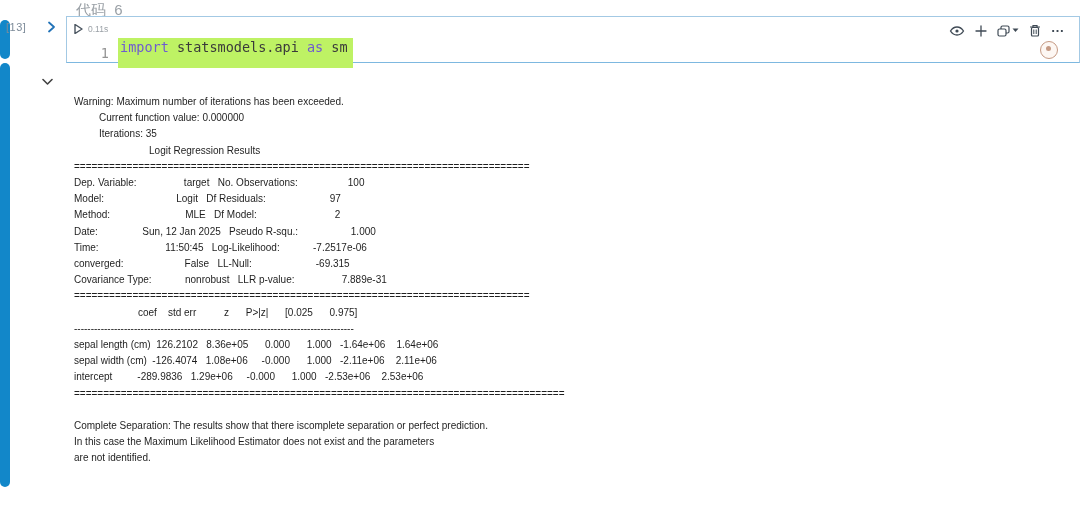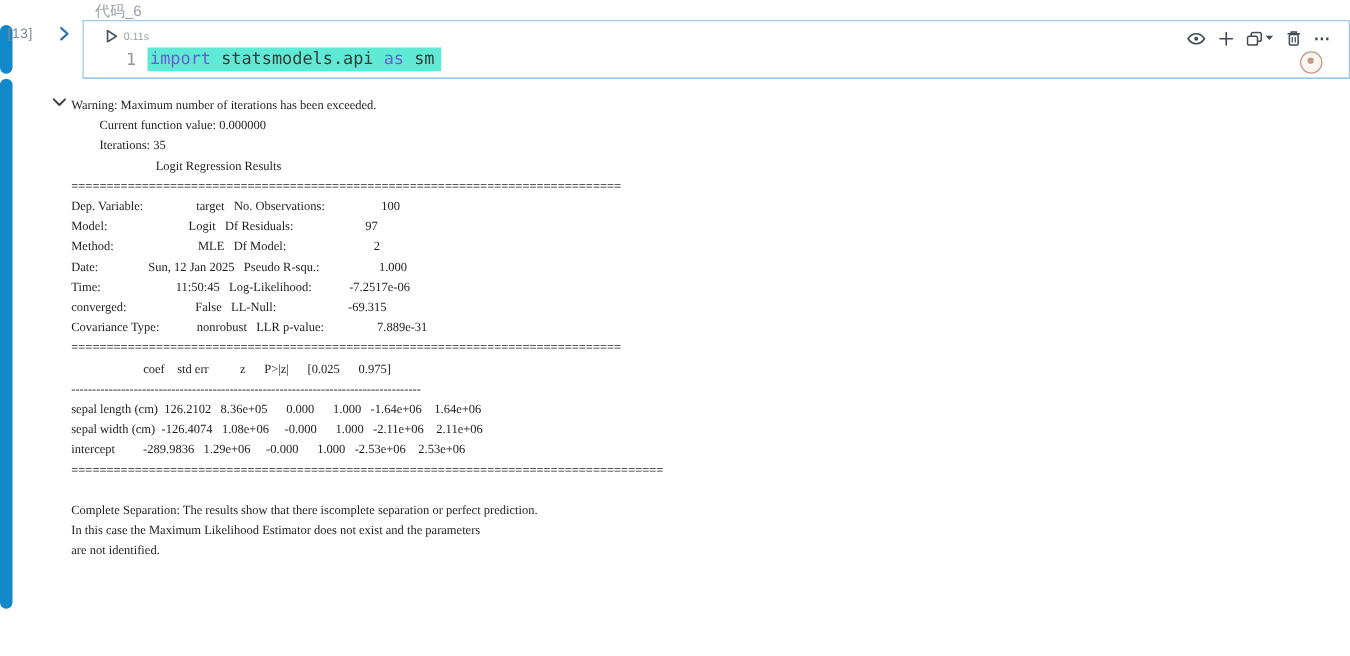--- a/index.html
+++ b/index.html
@@ -8,34 +8,34 @@
     position:relative; width:1080px; height:525px; background:#ffffff;
     font-family:"Liberation Sans", sans-serif; overflow:hidden;
   }
   
   .gutter-bar { position:absolute; left:0; width:10px; background:#1287c9; border-radius:6px; }
   .bar-cell   { top:20px; height:39px; }
   .bar-output { top:63px; height:424px; }
 
   .exec-count { position:absolute; left:6px; top:21px; font-size:11px; color:#7d8b99; letter-spacing:.5px; }
   .cell-collapse { position:absolute; left:46px; top:21px; color:#2273b8; line-height:0; cursor:pointer; }
-  .cell-title { position:absolute; left:76px; top:1px; font-size:12px; color:#9aa0a6;text-align:right; }
+  .cell-title { position:absolute; left:76px; top:1px; font-size:15px; color:#9aa0a6;text-align:right; }
 
   
   .code-cell {
     position:absolute; left:66px; top:16px; width:1014px; height:47px;
     border:1px solid #a3c9e4; border-bottom-color:#7db8e0; background:#fff;
   }
-  .run-row { position:absolute; left:18px; top:7px; display:flex; align-items:flex-start; gap:5px; }
+  .run-row { position:absolute; left:7px; top:7px; display:flex; align-items:flex-start; gap:5px; }
   .play-icon { color:#4a5560; line-height:0; cursor:pointer; }
   .run-time { font-size:8.5px; color:#9aa0a6; }
   .code-row { position:absolute; left:0; top:21px; width:100%; display:flex; align-items:center; }
   .line-number { width:42px; text-align:right; font-family:"DejaVu Sans Mono",monospace; font-size:13.5px; color:#949494; }
   .code-line {
-    margin-left:9px; background:#5eead4; padding:1px 5px 2px 2px;
+    margin-left:9px; background:#bef264; padding:1px 5px 13px 2px;
     font-family:"DejaVu Sans Mono",monospace; font-size:13.5px; color:#3a3a3a; white-space:pre;
   }
   .tok-kw { color:#6f5bd0; }
 
   .cell-toolbar { position:absolute; right:14px; top:7px; display:flex; align-items:center; gap:10px; color:#3f4a55; }
   .cell-toolbar .tb { line-height:0; cursor:pointer; display:flex; align-items:center; }
   .ellipsis-icon { font-size:13px; color:#3f4a55; letter-spacing:1px; font-weight:bold; line-height:10px; cursor:pointer; }
   .caret { margin-left:2px; }
   .avatar {
     position:absolute; left:973px; top:24px; width:18px; height:18px; border-radius:50%;
@@ -43,21 +43,21 @@
   }
   .avatar::after {
     content:""; position:absolute; left:5px; top:4px; width:5px; height:5px; border-radius:50%;
     background:#c59a84;
   }
 
   
   .output-collapse { position:absolute; left:42px; top:78px; color:#424242; line-height:0; cursor:pointer; }
   .output-area { position:absolute; left:57px; top:77px; }
   .output-area pre {
-    margin:0; font-family:Liberation Serif, serif; font-size:10px; line-height:16.2px;
+    margin:17px; font-family:Liberation Sans, sans-serif; font-size:10px; line-height:16.2px;
     color:#1e1e1e; white-space:pre;
   }
   .output-area pre.stderr { color:#ef5350; }
 
   
   .footer { position:absolute; right:5px; top:502px; font-size:12.5px; color:#2b4fe0; cursor:pointer; }
   .heart-icon { color:#e0393e; font-size:13px; padding:0 1px; }
 </style>
 </head>
 <body>

